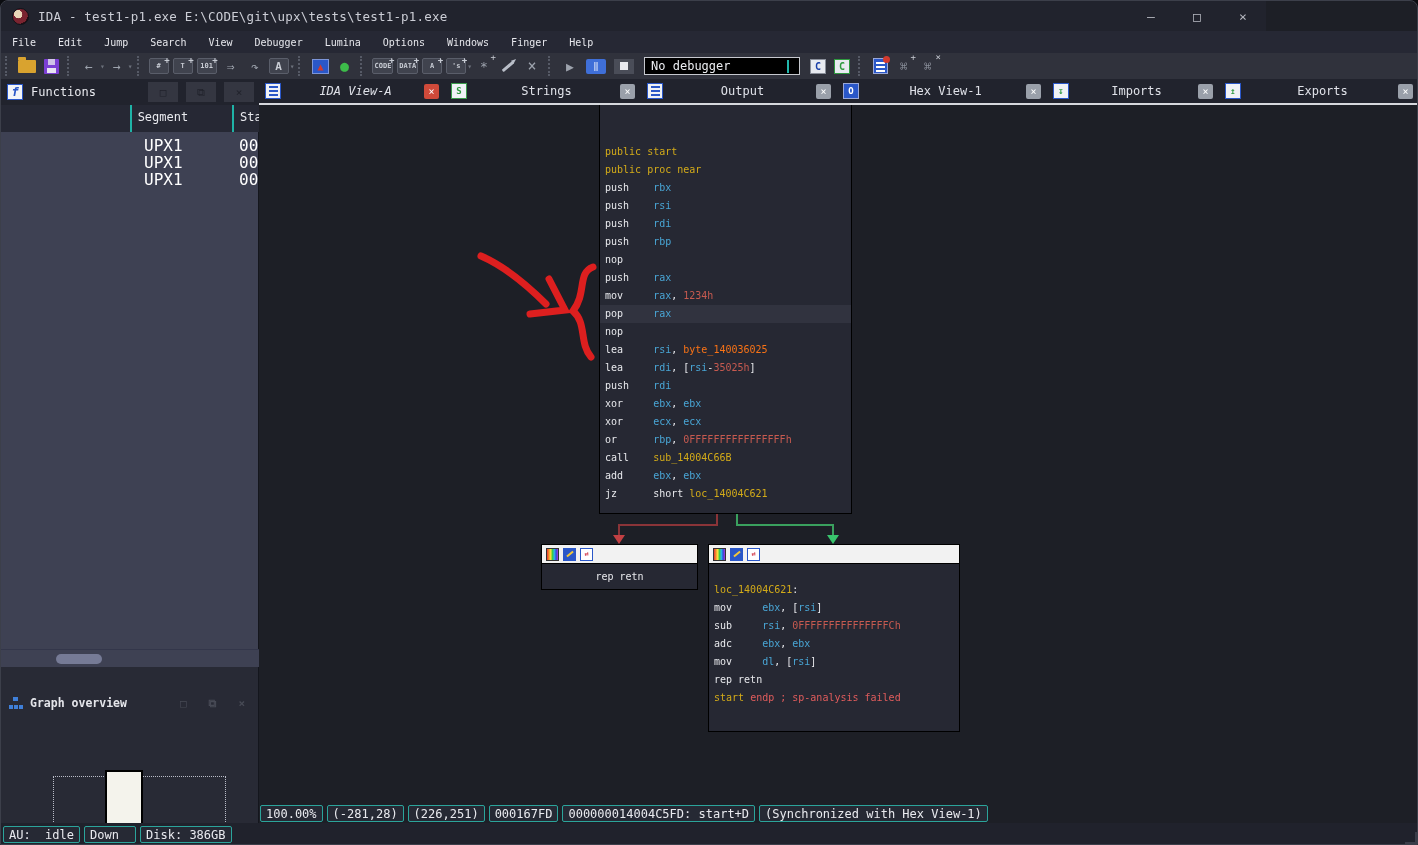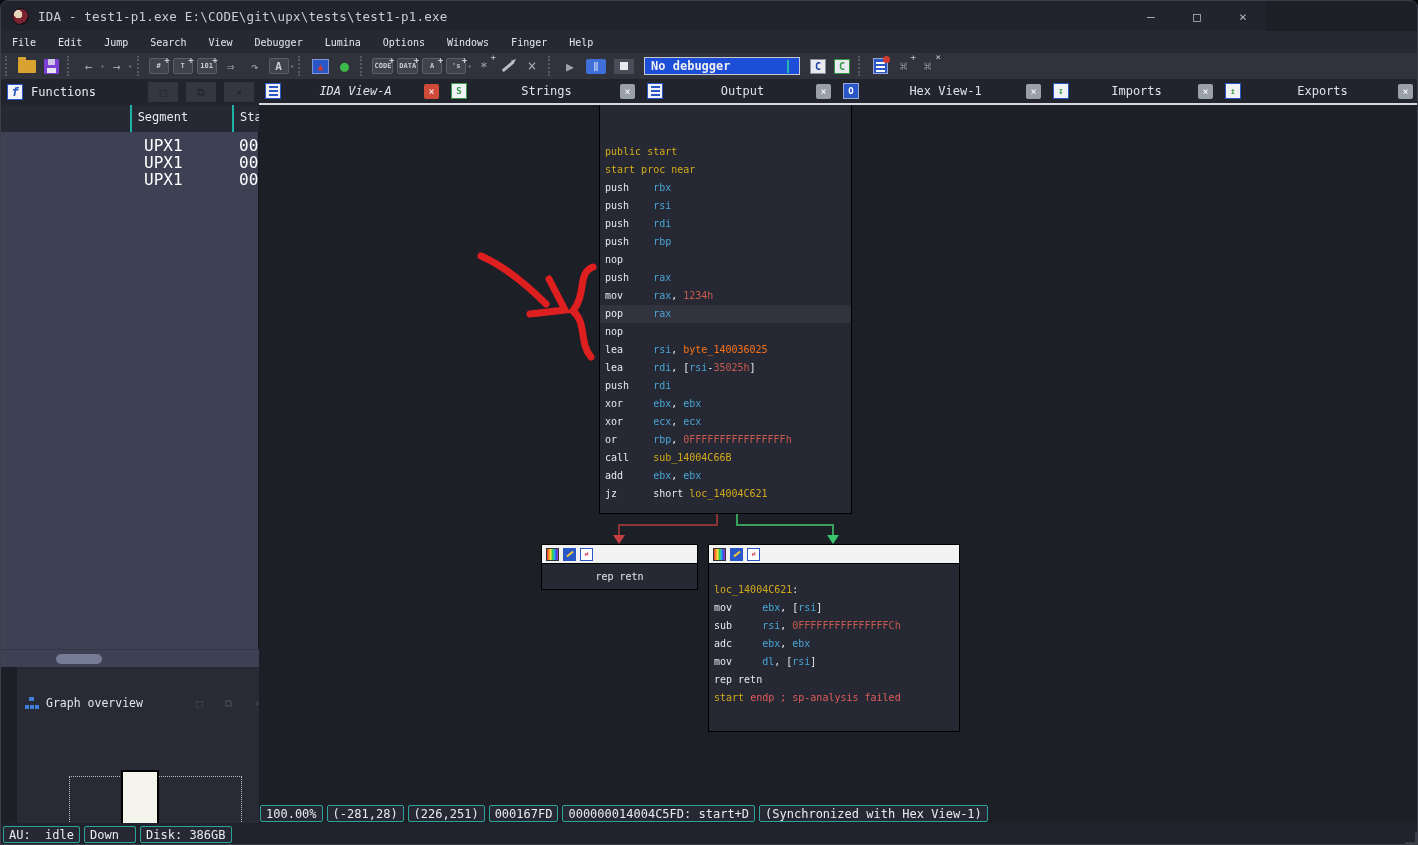--- a/index.html
+++ b/index.html
@@ -35,21 +35,21 @@
   .icon-green { color:#3dbb4a !important; font-size:15px !important; }
   .icon-pause { background:#3f6fd8; color:#fff !important; font-size:9px !important; width:17px; height:15px; border-radius:2px; }
   .icon-stop  { background:#4a4d58; width:17px; height:15px; }
   .icon-stop span { width:8px; height:8px; background:#e8e9ee; display:block; }
   .icon-pencil { width:14px; height:3px; background:#b9bec8; transform:rotate(-40deg); border-radius:1px; position:relative; }
   .icon-pencil:before { content:""; position:absolute; right:-4px; top:-1px; border-left:5px solid #b9bec8; border-top:2.5px solid transparent; border-bottom:2.5px solid transparent; }
   .icon-cbox { width:16px; height:15px; background:#e8eaf0; color:#1a3fa8; font-weight:bold; font-size:10px; border:1px solid #8a8f9a; display:flex; align-items:center; justify-content:center; }
   .icon-lib { width:15px; height:16px; background:#2a57c8; border:1px solid #9aa8d8; position:relative; }
   .icon-lib:before { content:""; position:absolute; left:2px; top:3px; width:9px; height:2px; background:#fff; box-shadow:0 4px 0 #fff, 0 8px 0 #fff; }
   .icon-lib:after { content:""; position:absolute; right:-3px; top:-3px; width:7px; height:7px; border-radius:50%; background:#d23a2e; }
-  .debug-combo { width:156px; height:18px; border:1px solid #c6c8ce; background:#1d4ed8; color:#eceef2; font-size:12px; display:flex; align-items:center; padding:0 6px; margin:0 6px; position:relative;font-weight:bold; }
+  .debug-combo { width:156px; height:18px; border:1px solid #c6c8ce; background:#000000; color:#eceef2; font-size:12px; display:flex; align-items:center; padding:0 6px; margin:0 6px; position:relative; }
   .debug-combo .caret { position:absolute; right:10px; top:2px; width:2px; height:13px; background:#22b8ad; }
   .plusmark { position:absolute; right:-2px; top:-4px; color:#c8ccd4; font-size:9px; }
   .xmark { position:absolute; right:-3px; top:-4px; color:#c8ccd4; font-size:9px; }
   
   .dockrow { position:absolute; left:0; top:78px; width:1418px; height:26px; background:#21232d; }
   .func-title { position:absolute; left:0; top:0; width:258px; height:26px; display:flex; align-items:center; }
   .ficon { width:16px; height:16px; margin-left:6px; background:#f2f4f8; border:1px solid #2a57c8; color:#2a57c8; font-style:italic; font-weight:bold; font-size:12px; display:flex; align-items:center; justify-content:center; }
   .func-title .lbl { color:#e8e9ee; font-size:12px; margin-left:8px; }
   .ft-btns { position:absolute; right:5px; top:3px; display:flex; gap:8px; }
   .ft-btn { width:30px; height:20px; background:#343641; color:#20222b; font-size:11px; display:flex; align-items:center; justify-content:center; }
@@ -70,21 +70,21 @@
   .fh-name { width:135px; }
   .fh-seg { width:107px; border-left:2px solid #1fb3a7; padding:5px 0 0 6px; }
   .fh-start { width:28px; border-left:2px solid #1fb3a7; padding:5px 0 0 6px; overflow:hidden; white-space:nowrap; }
   .frow { position:absolute; left:0; width:258px; height:19px; color:#fff; font-size:16px; display:flex; }
   .frow .c1 { width:135px; }
   .frow .c2 { width:95px; padding-left:8px; }
   .frow .c3 { width:28px; padding-left:8px; overflow:hidden; white-space:nowrap; }
   .fscroll { position:absolute; left:0; bottom:0; width:258px; height:18px; background:#3e4153; border-top:1px solid #33364a; }
   .fscroll .pill { position:absolute; left:55px; top:4px; width:46px; height:10px; border-radius:5px; background:#767b96; }
   
-  .ovpanel { position:absolute; left:16px; top:666px; width:258px; height:156px; background:#282a35; border-right:1px solid #14161d; }
+  .ovpanel { position:absolute; left:0; top:666px; width:258px; height:156px; background:#282a35; border-right:1px solid #14161d;font-weight:bold; }
   .ov-title { position:absolute; left:0; top:25px; width:258px; height:22px; display:flex; align-items:center; }
   .ov-icon { width:14px; height:12px; margin-left:8px; position:relative; }
   .ov-icon:before { content:""; position:absolute; left:4px; top:0; width:5px; height:4px; background:#3f7fd8; }
   .ov-icon:after { content:""; position:absolute; left:0; bottom:0; width:4px; height:4px; background:#3f7fd8; box-shadow:5px 0 0 #3f7fd8, 10px 0 0 #3f7fd8; }
   .ov-title .lbl { color:#e4e5ea; font-size:11.5px; margin-left:7px; }
   .ov-btns { position:absolute; right:14px; top:0; height:22px; display:flex; gap:22px; align-items:center; color:#474a55; font-size:11px; }
   .minimap { position:absolute; left:0; top:47px; width:258px; height:109px; }
   .mm-view { position:absolute; left:52px; top:62px; width:173px; height:94px; border:1px dotted #b9bcc8; }
   .mm-main { position:absolute; left:104px; top:56px; width:38px; height:69px; background:#f4f3ec; border:2px solid #000; }
   .mm-left { position:absolute; left:96px; top:128px; width:22px; height:11px; background:#282a35; border:2px solid #000; }
@@ -326,21 +326,21 @@
       <div class="mm-left"></div>
       <div class="mm-right"></div>
     </div>
   </div>
 
   <div class="canvas">
 
     <div class="node node-main">
       <div>
           <div class="code-line"><span class="t-y">public start</span></div>
-          <div class="code-line"><span class="t-y">start proc near</span></div>
+          <div class="code-line"><span class="t-y">public proc near</span></div>
           <div class="code-line"><span class="t-m">push    </span><span class="t-r">rbx</span></div>
           <div class="code-line"><span class="t-m">push    </span><span class="t-r">rsi</span></div>
           <div class="code-line"><span class="t-m">push    </span><span class="t-r">rdi</span></div>
           <div class="code-line"><span class="t-m">push    </span><span class="t-r">rbp</span></div>
           <div class="code-line"><span class="t-m">nop</span></div>
           <div class="code-line"><span class="t-m">push    </span><span class="t-r">rax</span></div>
           <div class="code-line"><span class="t-m">mov     </span><span class="t-r">rax</span><span class="t-m">, </span><span class="t-n">1234h</span></div>
           <div class="code-line hl"><span class="t-m">pop     </span><span class="t-r">rax</span></div>
           <div class="code-line"><span class="t-m">nop</span></div>
           <div class="code-line"><span class="t-m">lea     </span><span class="t-r">rsi</span><span class="t-m">, </span><span class="t-y2">byte_140036025</span></div>

